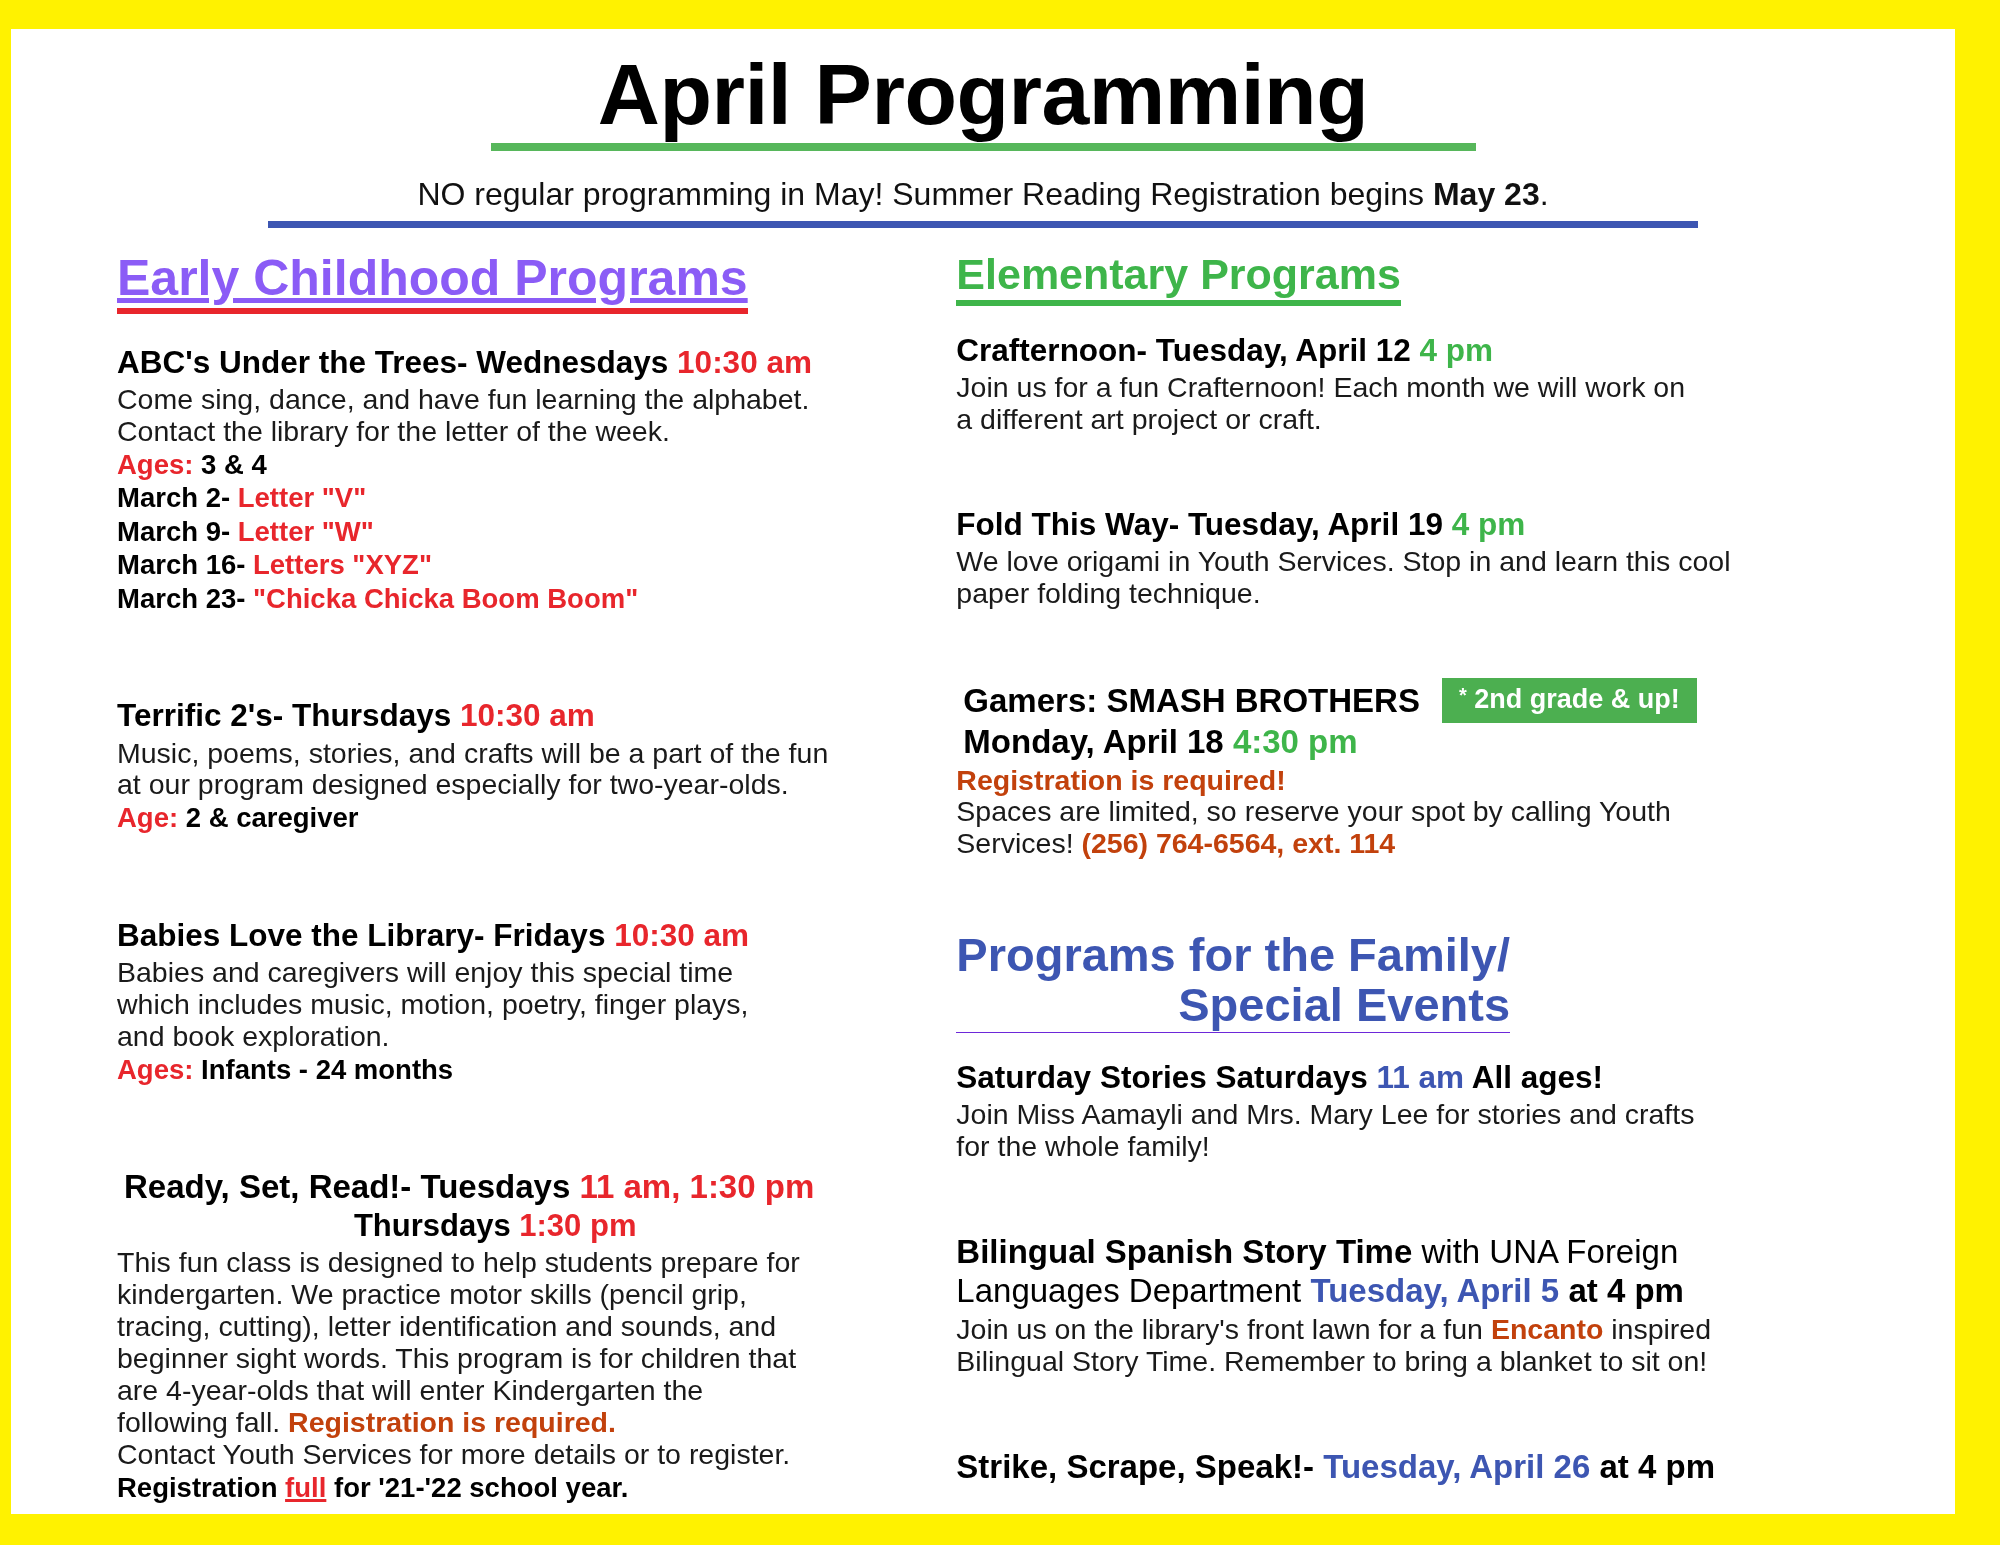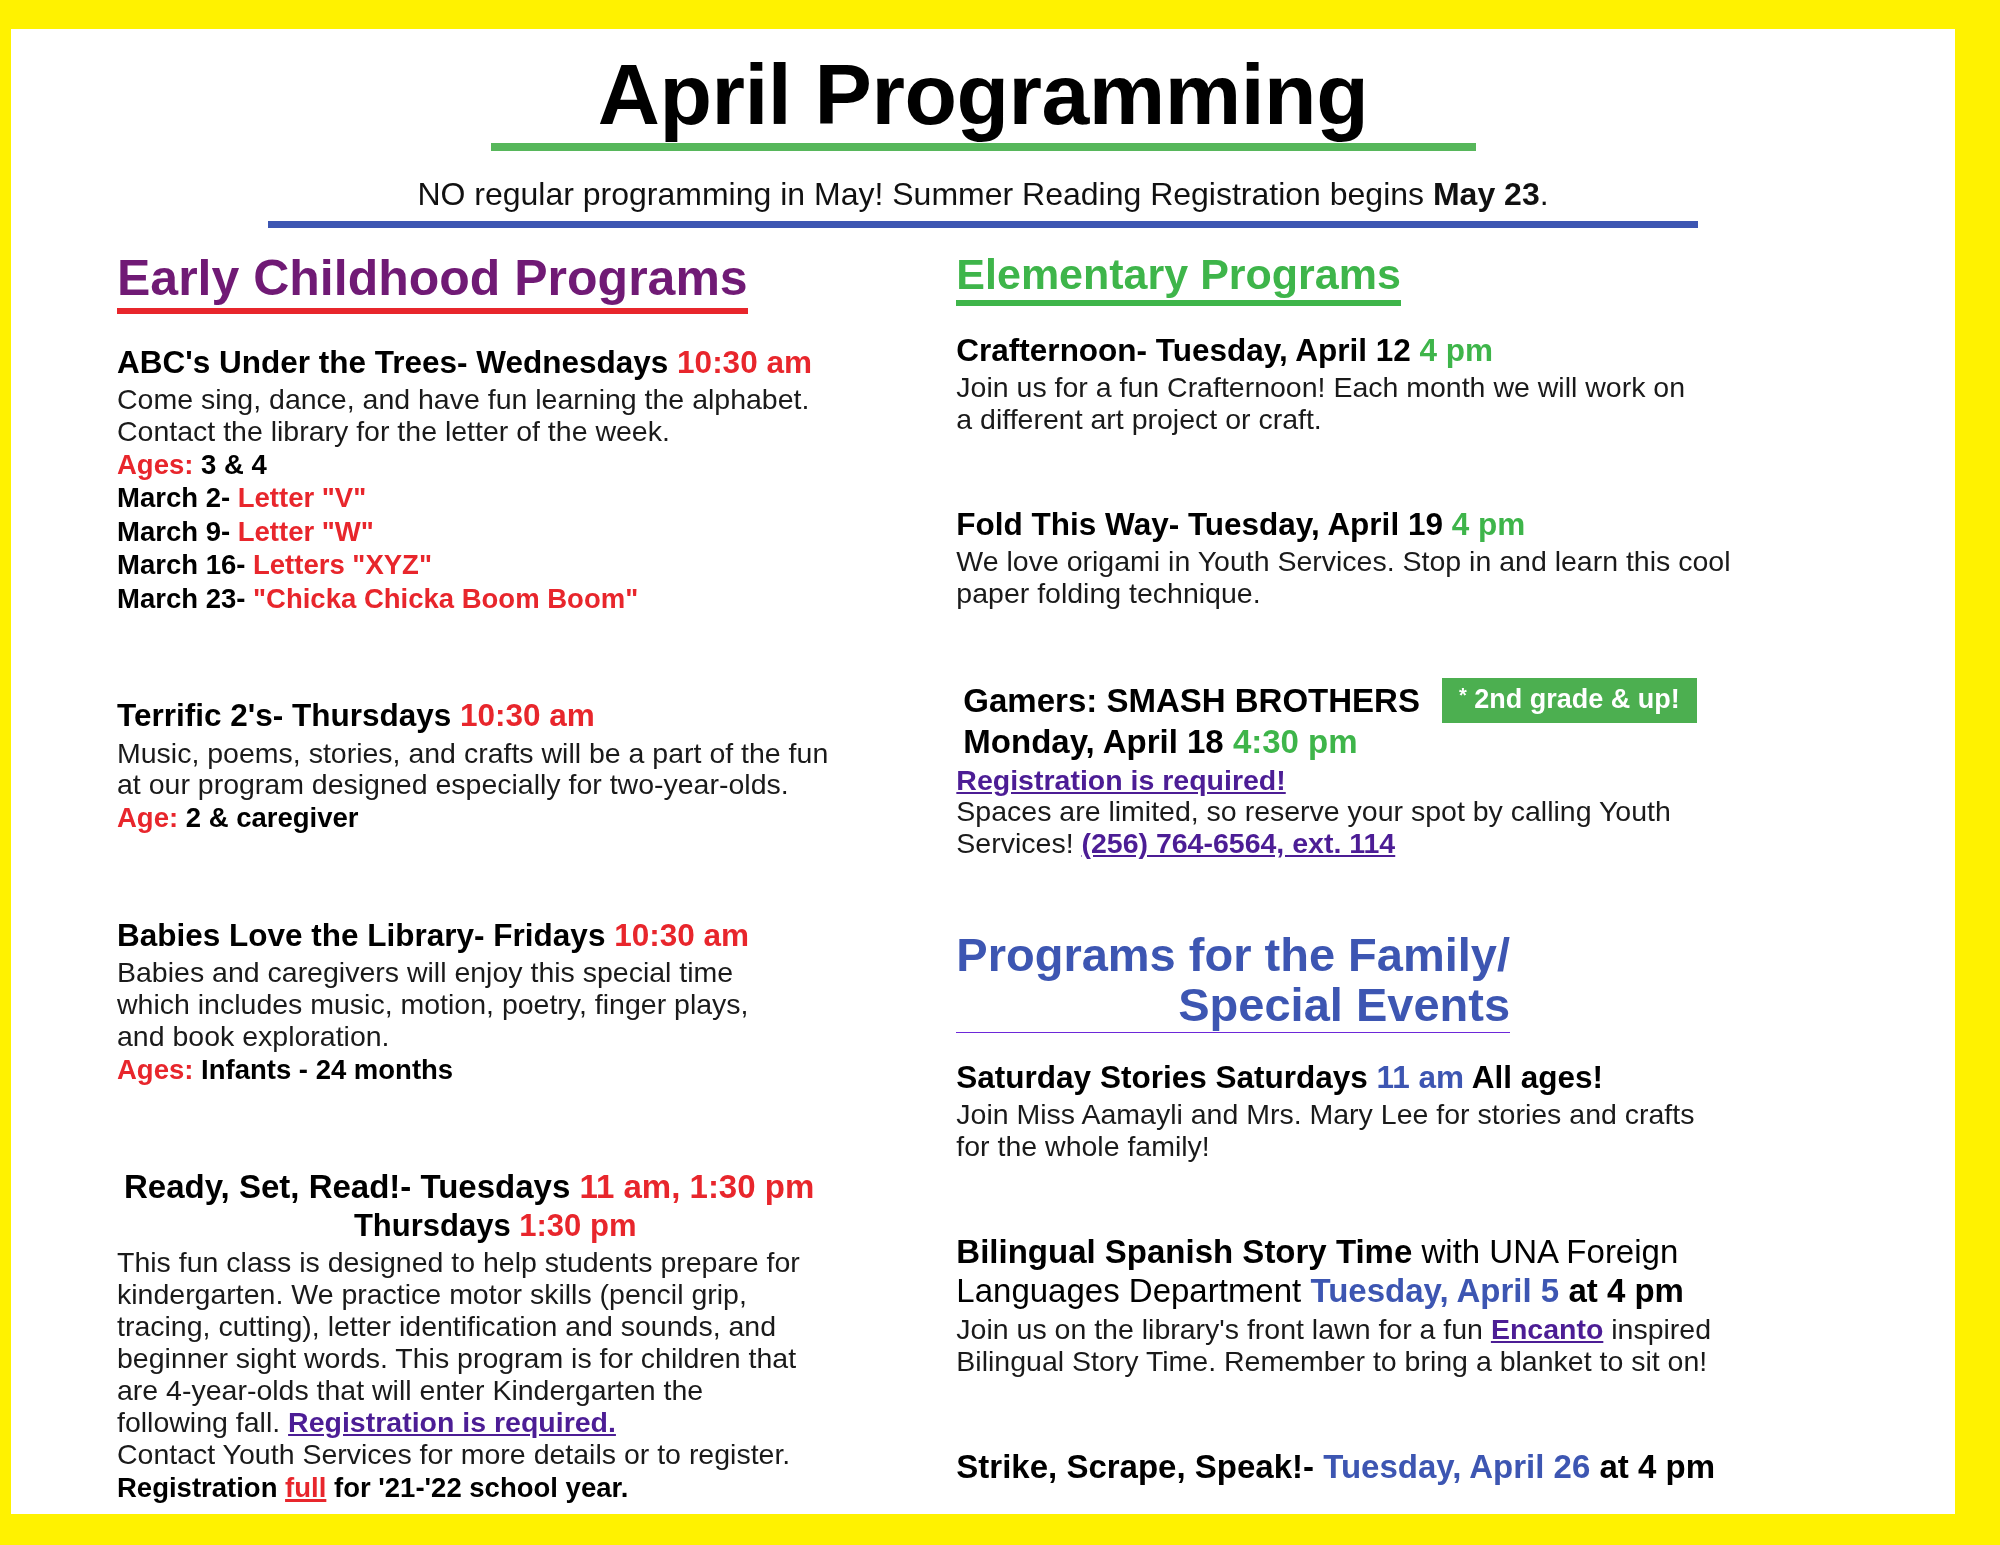--- a/index.html
+++ b/index.html
@@ -62,21 +62,21 @@
   }
   .col-left  { width: 930px; padding-left: 106px; }
   .col-right { width: 1040px; padding-left: 27px; }
 
   .sec-head {
     font-weight: 700;
     line-height: 1.05;
     display: inline-block;
     padding-bottom: 3px;
   }
-  .sec-head.red   { color: #701a75; font-size: 50px; border-bottom: 6px solid #E8262C; }
+  .sec-head.red   { color: #8b5cf6; font-size: 50px; border-bottom: 6px solid #E8262C; text-decoration: underline; }
   .sec-head.green { color: #3EB54A; font-size: 43px; border-bottom: 6px solid #3EB54A; }
   .sec-head.blue  { color: #3D56B2; font-size: 47px; border-bottom: 1px solid #6d28d9; }
 
   .sec-head-wrap { margin-bottom: 30px; }
   .sec-head-wrap.tight { margin-bottom: 26px; }
 
   
   .prog { margin-bottom: 30px; }
   .prog-title {
     font-size: 31.5px;
@@ -92,21 +92,21 @@
     line-height: 1.2;
     text-align: center;
     padding-right: 56px;
   }
   .prog-body {
     font-size: 28.5px;
     color: #1a1a1a;
     line-height: 1.12;
     margin-top: 3px;
   }
-  .prog-body b { font-weight: 700; color: #4c1d95; text-decoration: underline; }
+  .prog-body b { font-weight: 700; color: #c2410c; }
   .prog-meta {
     font-size: 27.5px;
     font-weight: 700;
     color: #000000;
     line-height: 1.22;
   }
 
   .red   { color: #E8262C; }
   .green { color: #3EB54A; }
   .blue  { color: #3D56B2; text-align: right; }

